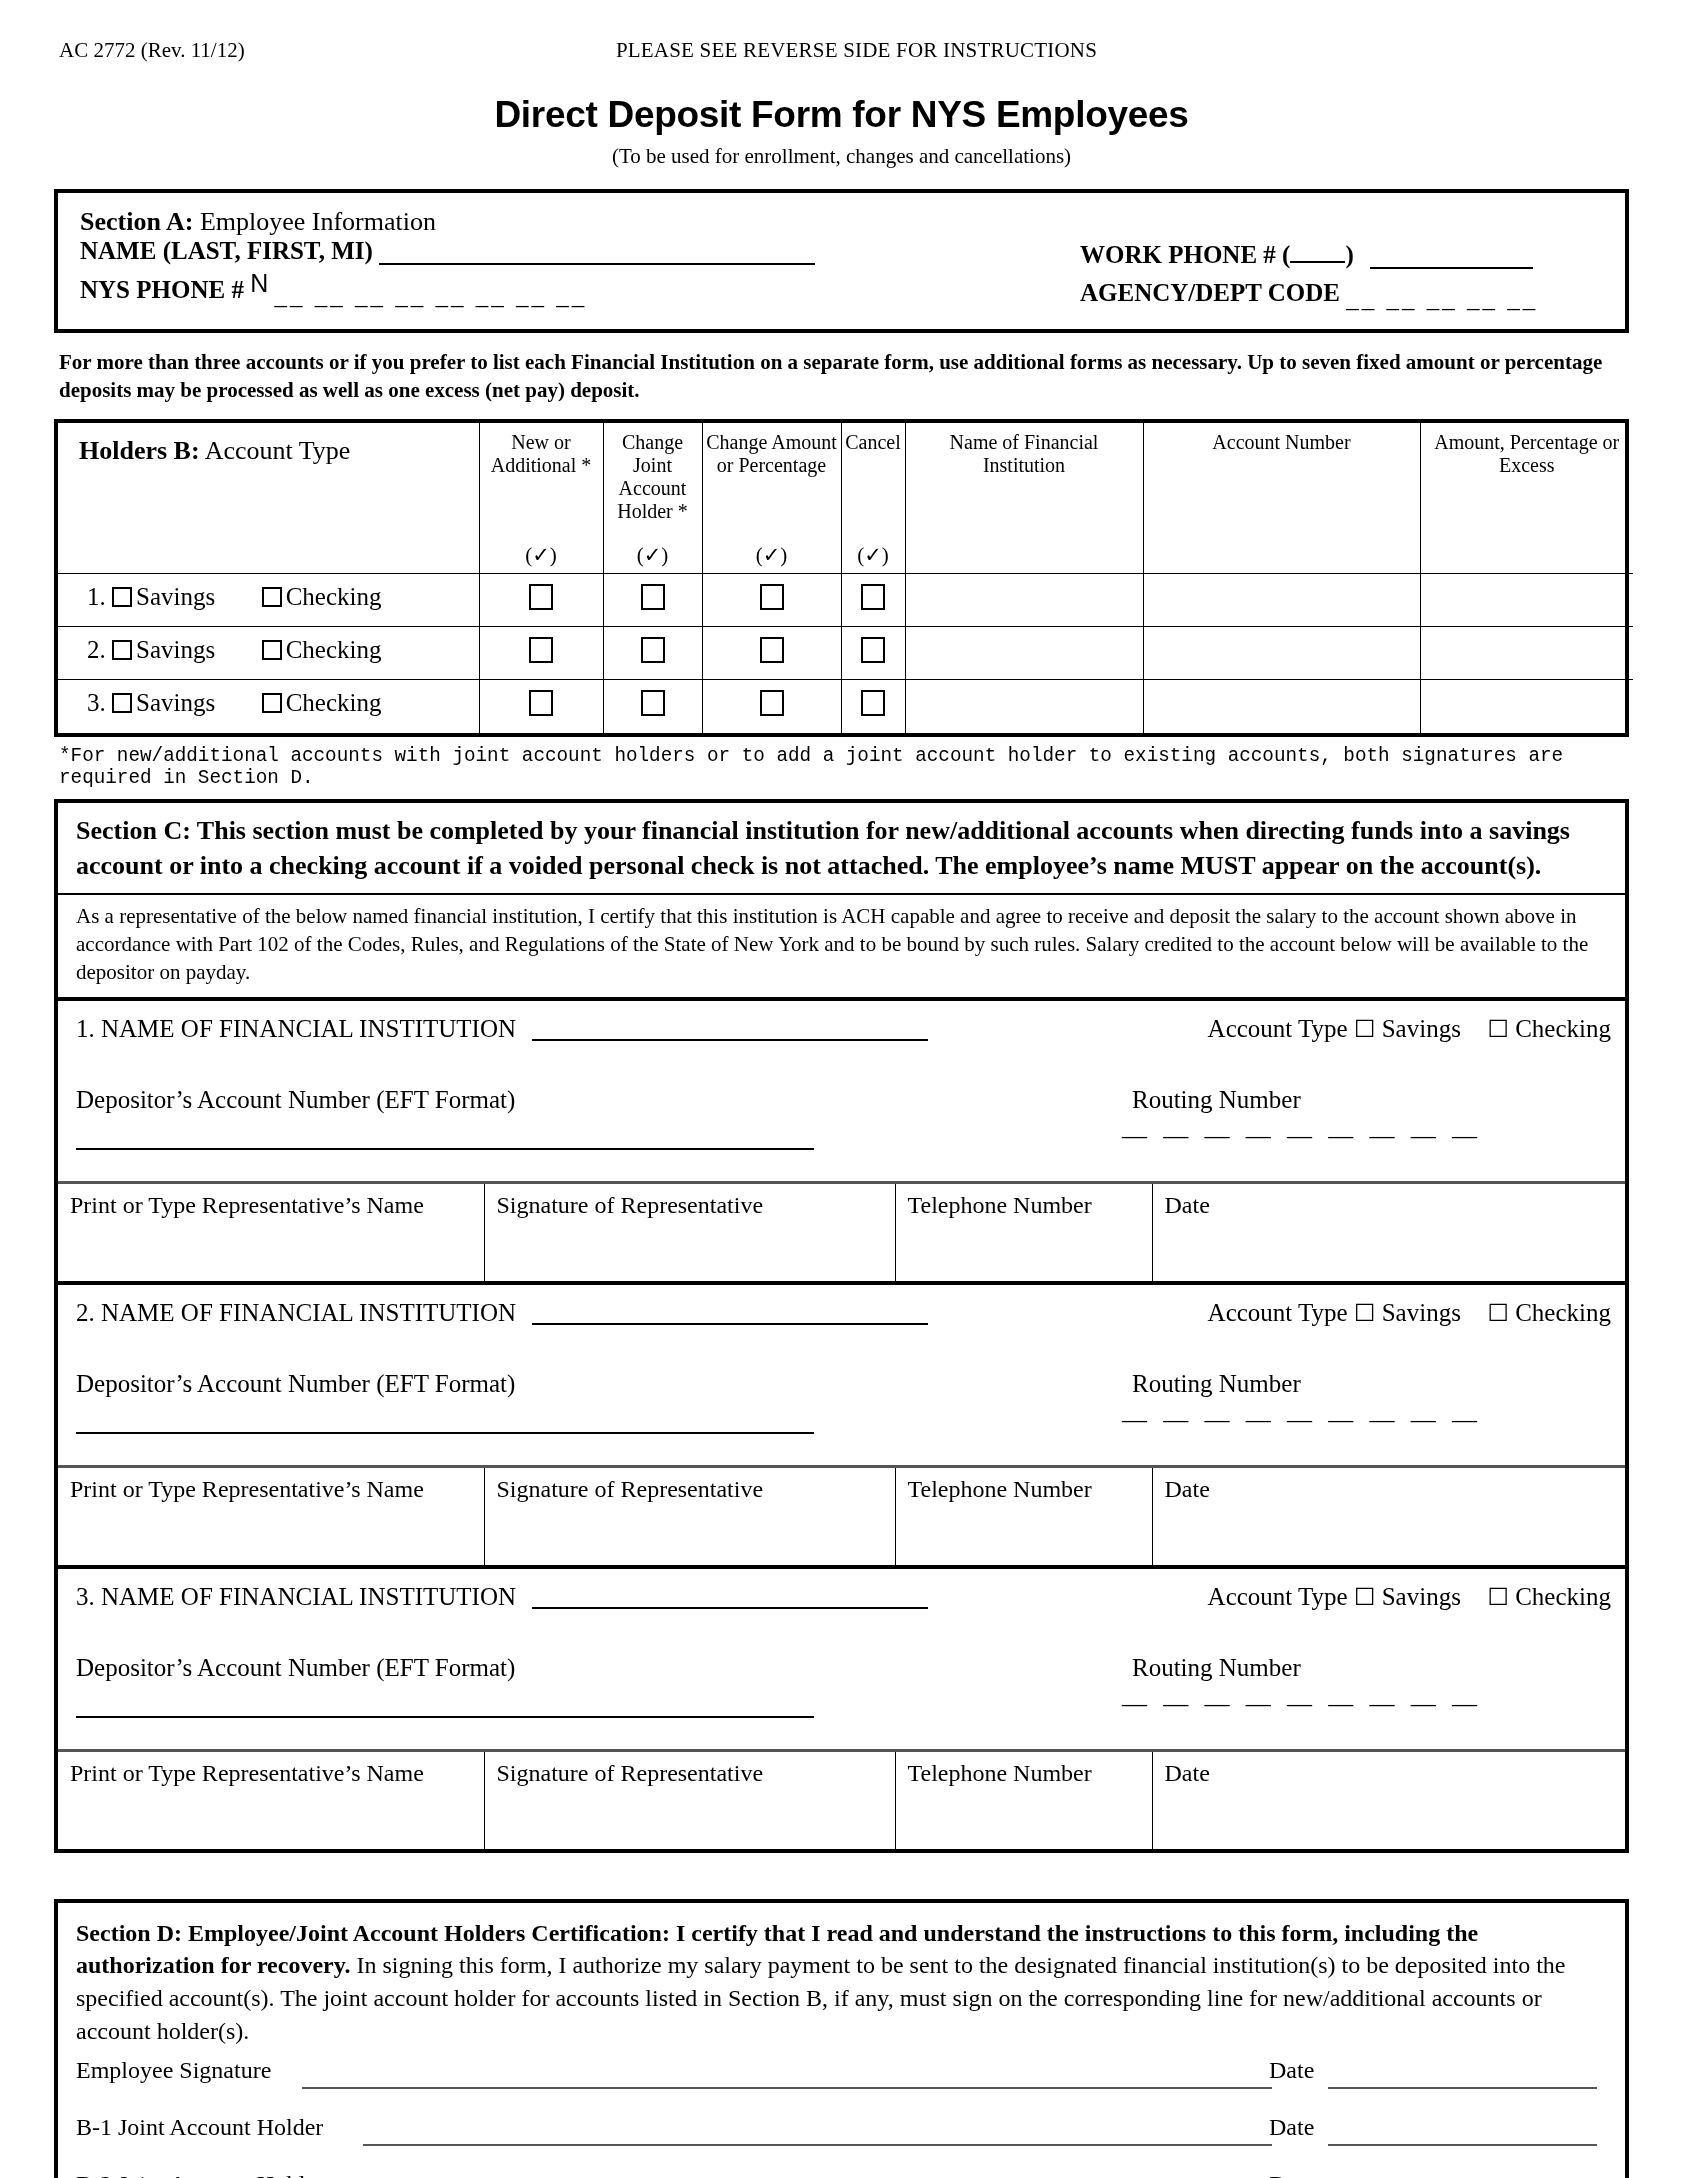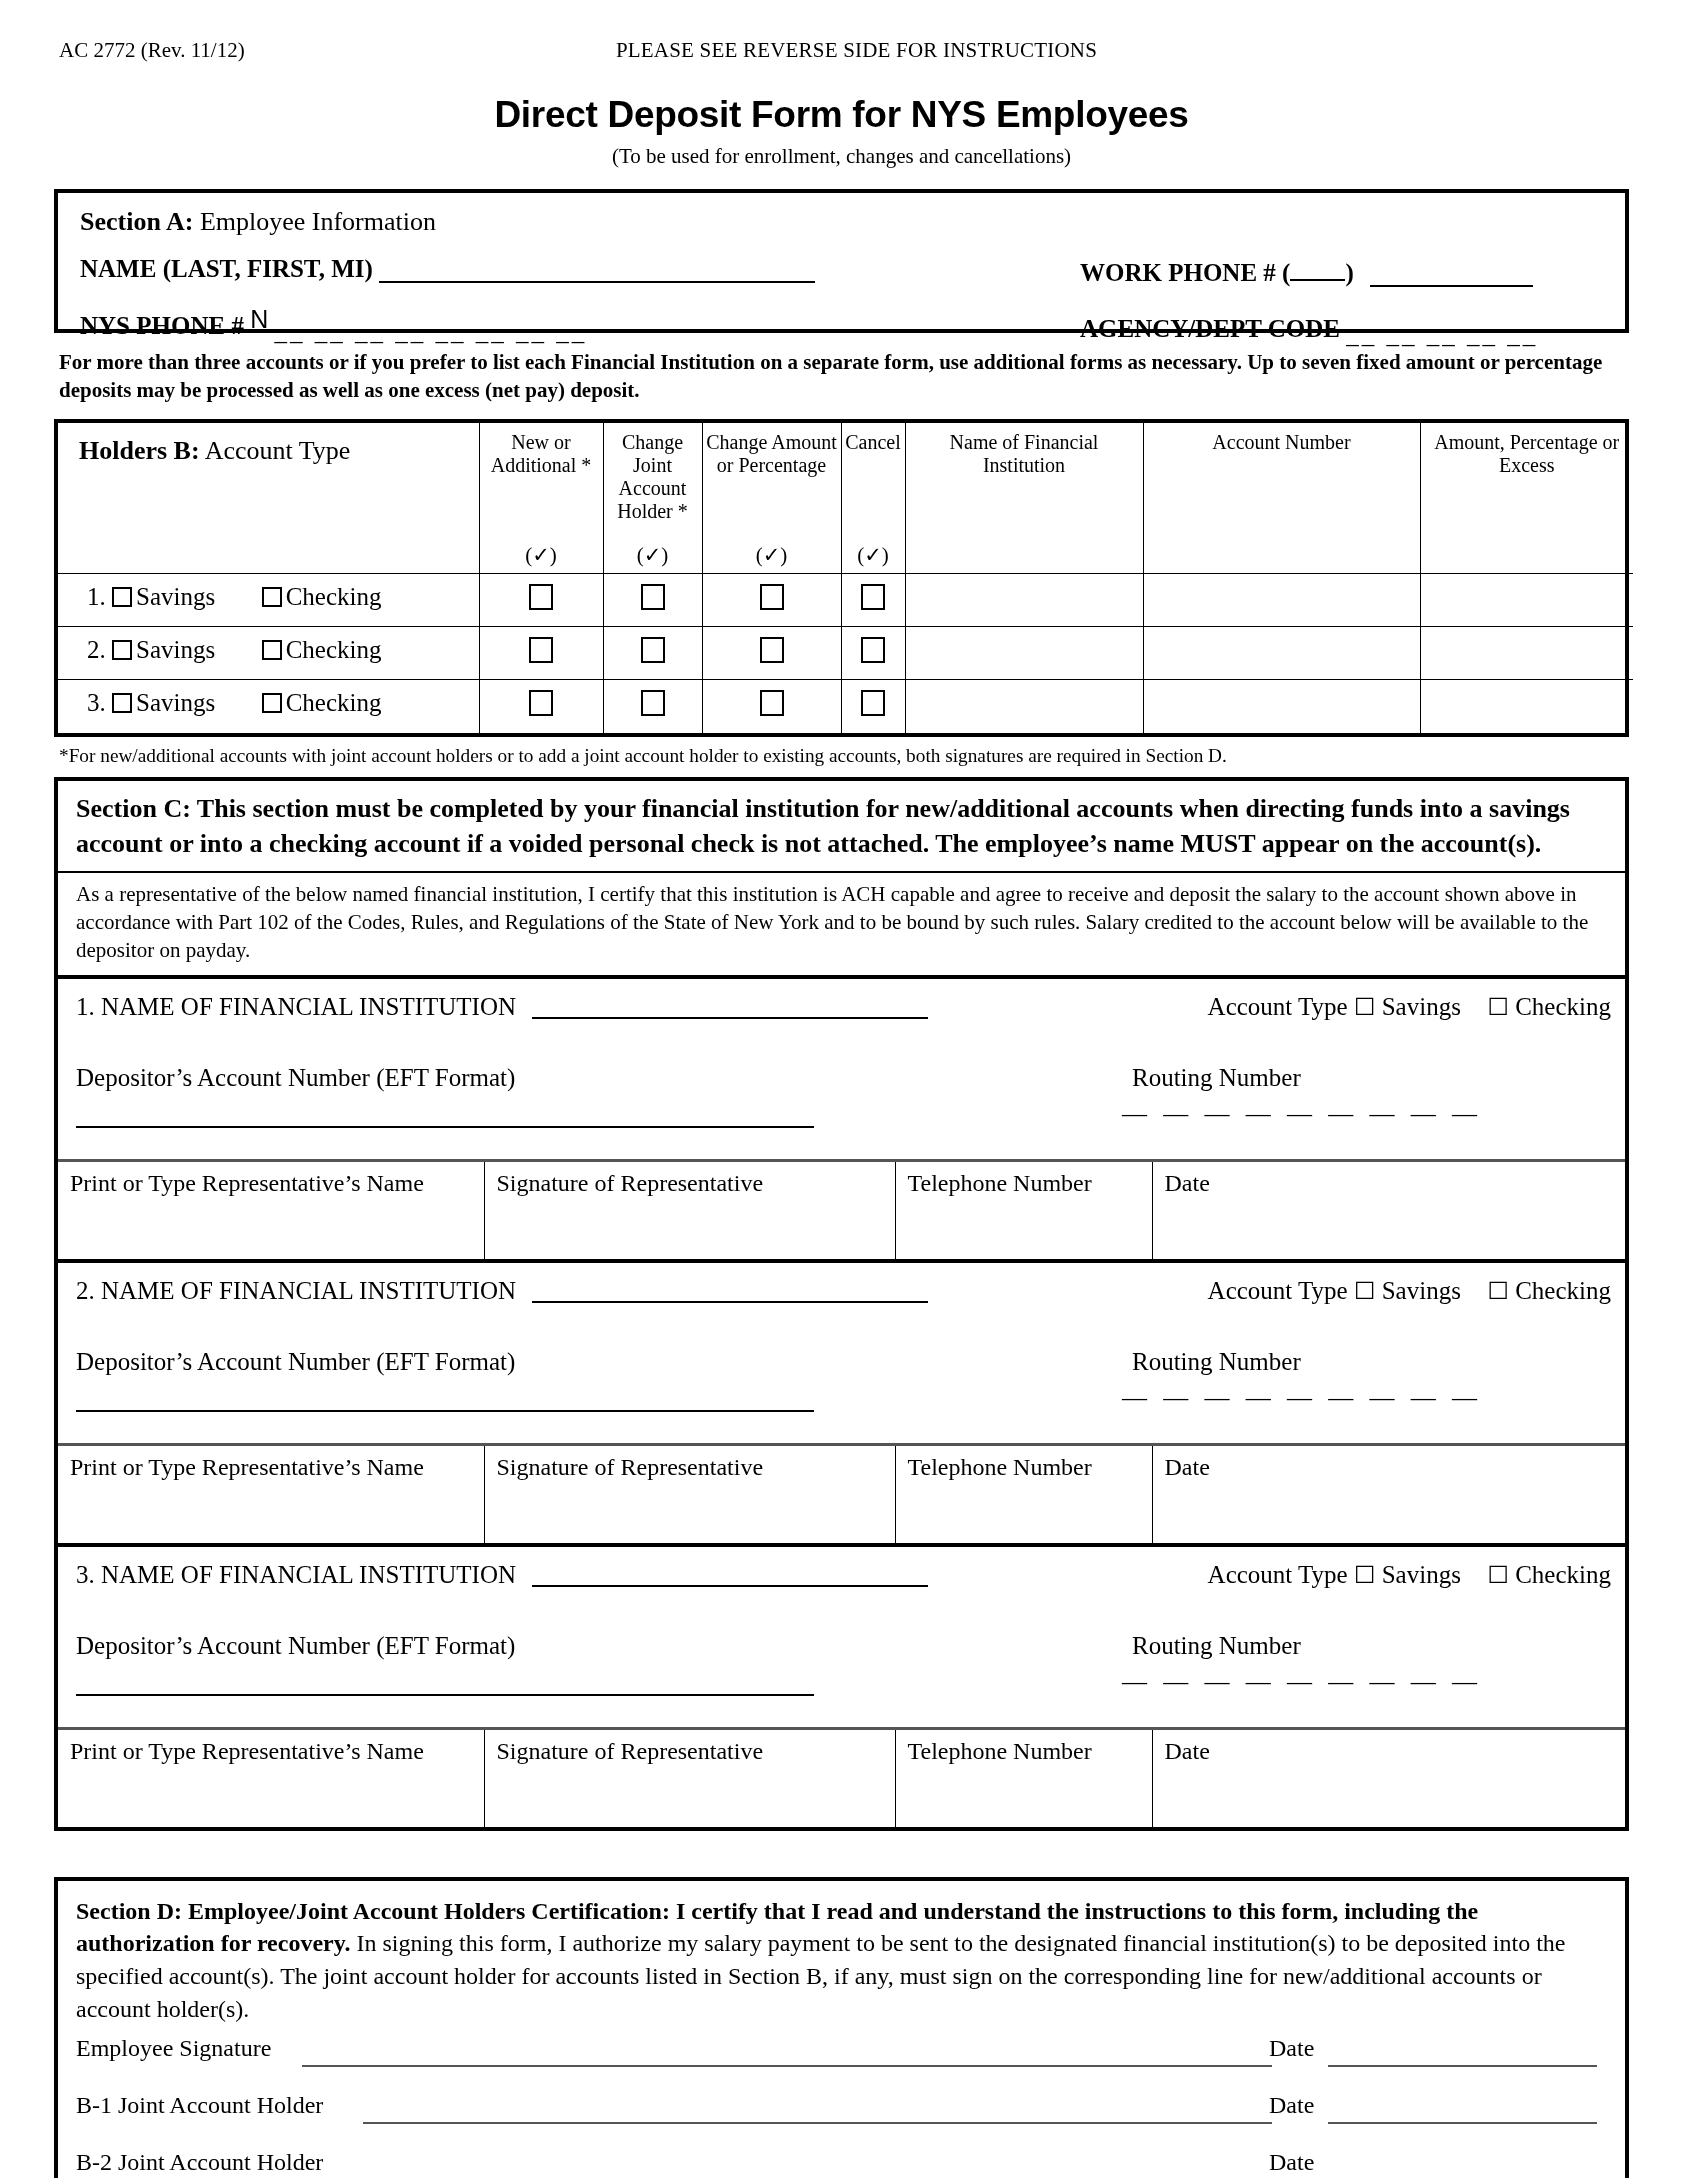--- a/index.html
+++ b/index.html
@@ -21,21 +21,21 @@
   .sub-title { text-align:center; font-size:21px; margin-top:8px; }
 
   
   .heavy-box { border:4px solid #000; }
 
   
   .sectionA { margin-top:20px; padding:10px 18px 14px 22px; height:144px; position:relative; }
   .a-title { font-size:26px; margin-top:4px; }
   .a-title .lab { font-weight:bold; font-size:26px; }
   .a-title .val { font-size:26px; }
-  .a-row { position:relative; margin-top:18px; height:38px; font-size:25px; font-weight:bold; }
+  .a-row { position:relative; height:38px; font-size:25px; font-weight:bold; }
   .a-left { position:absolute; left:0; top:0; white-space:nowrap; }
   .a-right { position:absolute; left:1000px; top:4px; white-space:nowrap; }
   .ul { display:inline-block; border-bottom:2px solid #000; vertical-align:bottom; height:22px;}
   .paren-ul { display:inline-block; vertical-align:baseline; font-weight:bold;}
   .paren-ul i { display:inline-block; border-bottom:2px solid #000; width:55px; height:20px; font-style:normal;}
   .dashline { letter-spacing:3px; font-weight:normal; font-size:25px; position:relative; top:6px;}
   .emplid-n { font-family:"Liberation Sans", sans-serif; font-weight:normal; font-size:25px; position:relative; top:-6px; }
 
   
   .note-para { font-size:21px; font-weight:bold; line-height:1.33; margin:16px 5px 0 5px; }
@@ -48,21 +48,21 @@
   .bt .hdr-cell .chk-note { position:absolute; bottom:6px; left:0; right:0; text-align:center; font-size:21px;}
   .b-title { font-size:26px; padding:12px 0 0 20px; }
   .b-title .lab { font-weight:bold; }
   .b-row td { height:53px; }
   .b-acct { font-size:25px; padding-left:28px; padding-top:8px; white-space:nowrap;}
   .sqbox { display:inline-block; width:20px; height:20px; border:2.5px solid #000; vertical-align:-2px; margin-right:4px;}
   .cellbox { text-align:center; padding-top:10px; }
   .cellbox .sqbox { width:24px; height:26px; margin:0; }
 
   
-  .footnote { font-size:19.3px; margin:8px 5px 0 5px; }
+  .footnote { font-size:19.3px; margin:8px 5px 0 5px;font-family:Liberation Mono, monospace; }
 
   
   .sectionC { margin-top:10px; }
   .c-head { border-bottom:2px solid #000; padding:10px 18px 10px 18px; font-size:26px; font-weight:bold; line-height:1.35; }
   .c-cert { padding:8px 18px 10px 18px; font-size:21px; line-height:1.33; border-bottom:4px solid #000; }
   .fi-block { border-bottom:4px solid #000; }
   .fi-block.last { border-bottom:none; }
   .fi-top { position:relative; height:183px; padding:14px 18px 0 18px; border-bottom:3px solid #555; }
   .fi-name { position:absolute; left:18px; top:14px; font-size:25px; white-space:nowrap; }
   .fi-name .nm-ul { display:inline-block; border-bottom:2px solid #000; width:396px; height:24px; margin-left:10px; vertical-align:-4px;}

